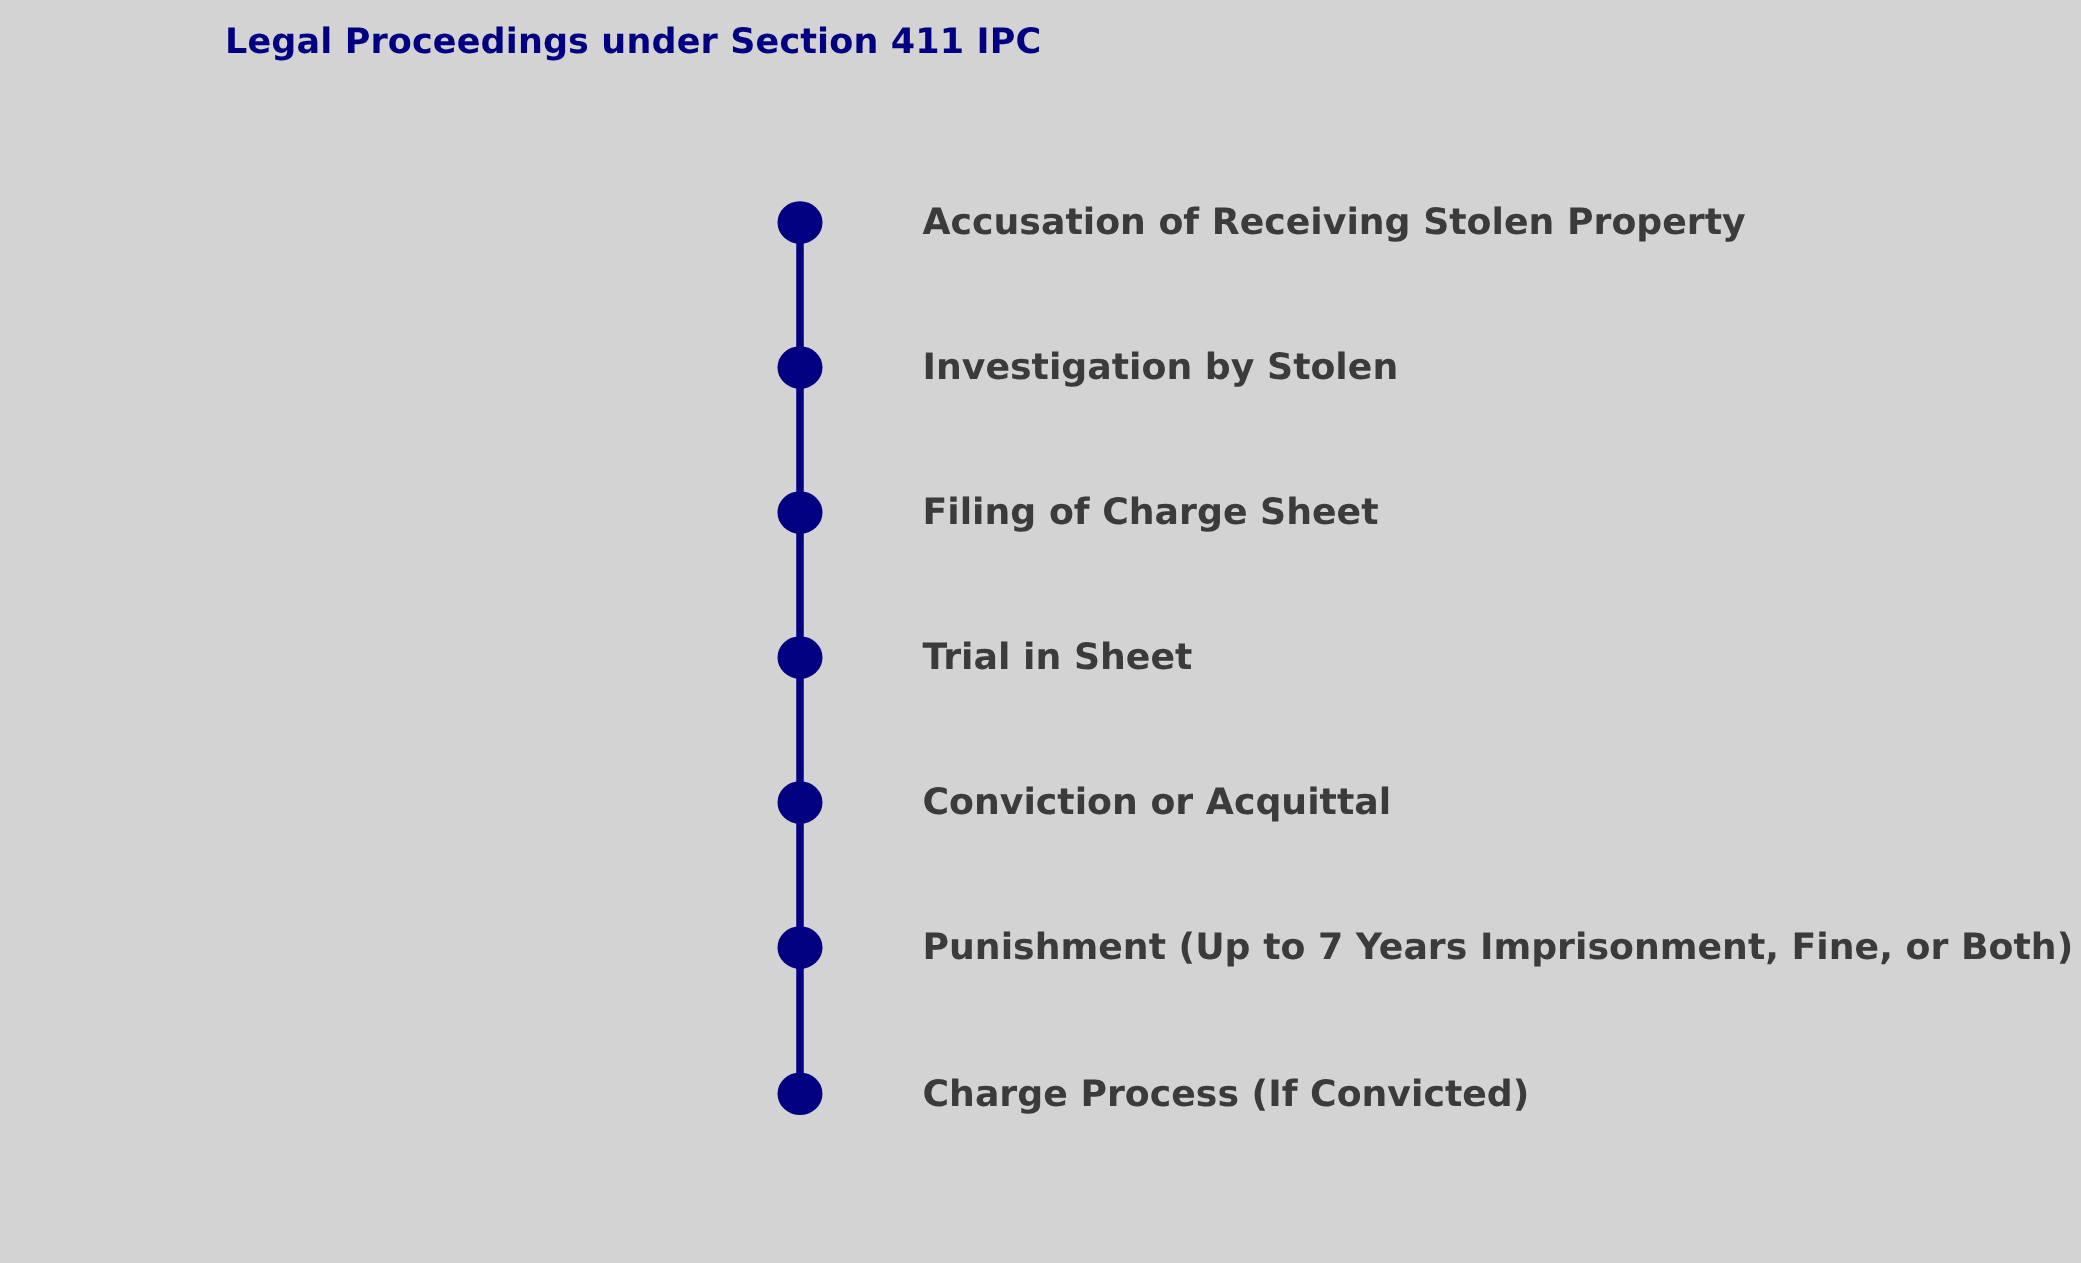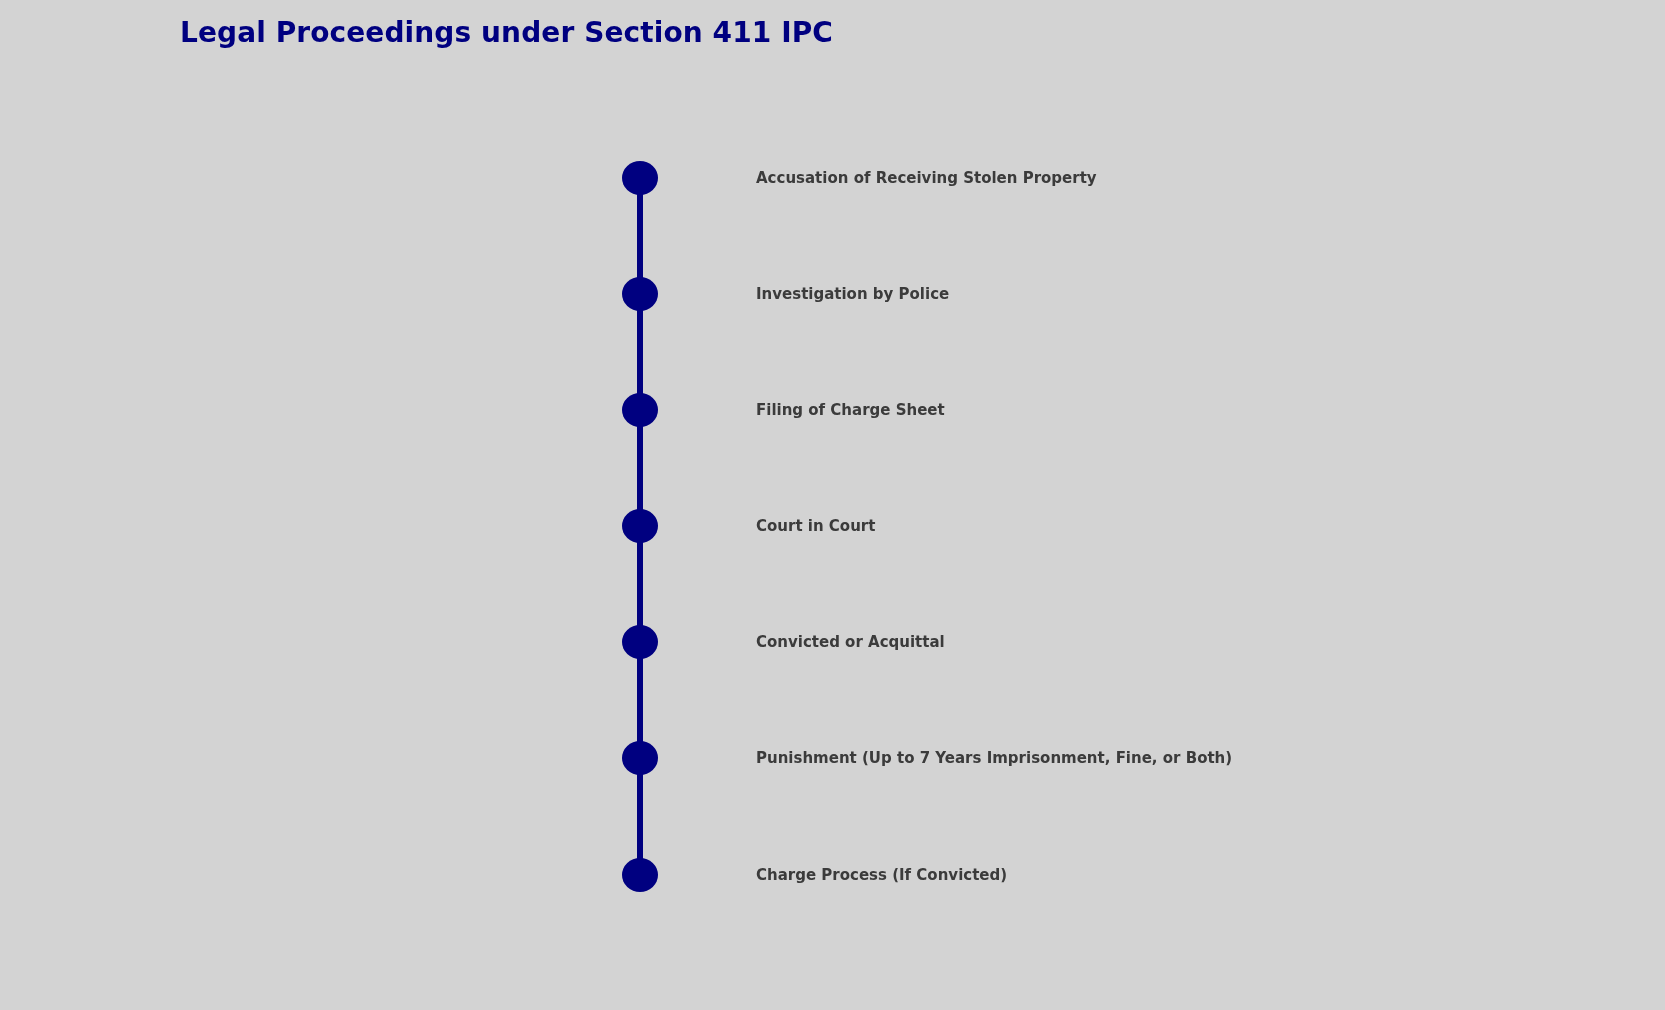--- a/index.html
+++ b/index.html
@@ -50,23 +50,23 @@
     position: absolute;
     left: 622px;
     width: 36px;
     height: 34px;
     margin-top: -17px;
     border-radius: 50%;
     background: #000080;
   }
   .timeline-label {
     position: absolute;
-    left: 756px;
+    left: 738px;
     transform: translateY(-50%);
-    font-size: 15px;
+    font-size: 29px;
     font-weight: bold;
     color: #3b3b3b;
     white-space: nowrap;
     line-height: 1;
   }
 </style>
 </head>
 <body>
 
 <div id="figure">
@@ -75,36 +75,36 @@
 
   <div id="timeline-axis"></div>
 
   <div class="timeline-node" style="top:178px;">
     <div class="timeline-marker"></div>
     <div class="timeline-label">Accusation of Receiving Stolen Property</div>
   </div>
 
   <div class="timeline-node" style="top:294px;">
     <div class="timeline-marker"></div>
-    <div class="timeline-label">Investigation by Police</div>
+    <div class="timeline-label">Investigation by Stolen</div>
   </div>
 
   <div class="timeline-node" style="top:410px;">
     <div class="timeline-marker"></div>
     <div class="timeline-label">Filing of Charge Sheet</div>
   </div>
 
   <div class="timeline-node" style="top:526px;">
     <div class="timeline-marker"></div>
-    <div class="timeline-label">Court in Court</div>
+    <div class="timeline-label">Trial in Sheet</div>
   </div>
 
   <div class="timeline-node" style="top:642px;">
     <div class="timeline-marker"></div>
-    <div class="timeline-label">Convicted or Acquittal</div>
+    <div class="timeline-label">Conviction or Acquittal</div>
   </div>
 
   <div class="timeline-node" style="top:758px;">
     <div class="timeline-marker"></div>
     <div class="timeline-label">Punishment (Up to 7 Years Imprisonment, Fine, or Both)</div>
   </div>
 
   <div class="timeline-node" style="top:875px;">
     <div class="timeline-marker"></div>
     <div class="timeline-label">Charge Process (If Convicted)</div>

